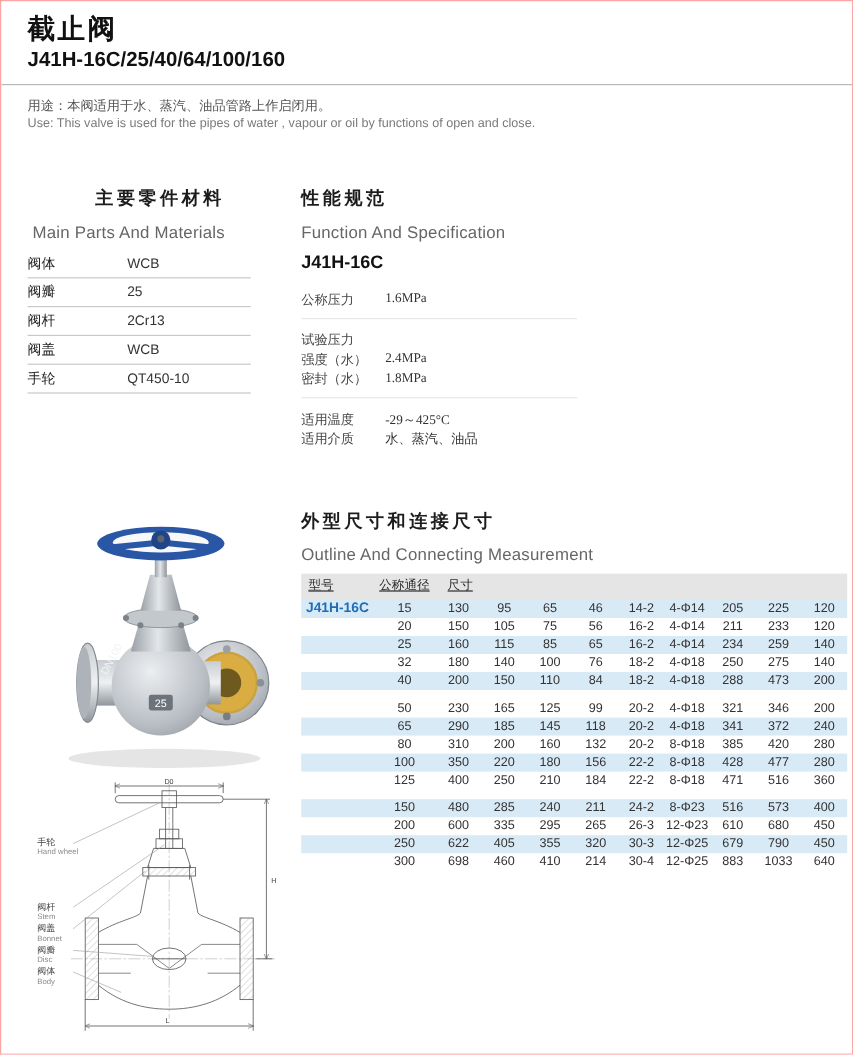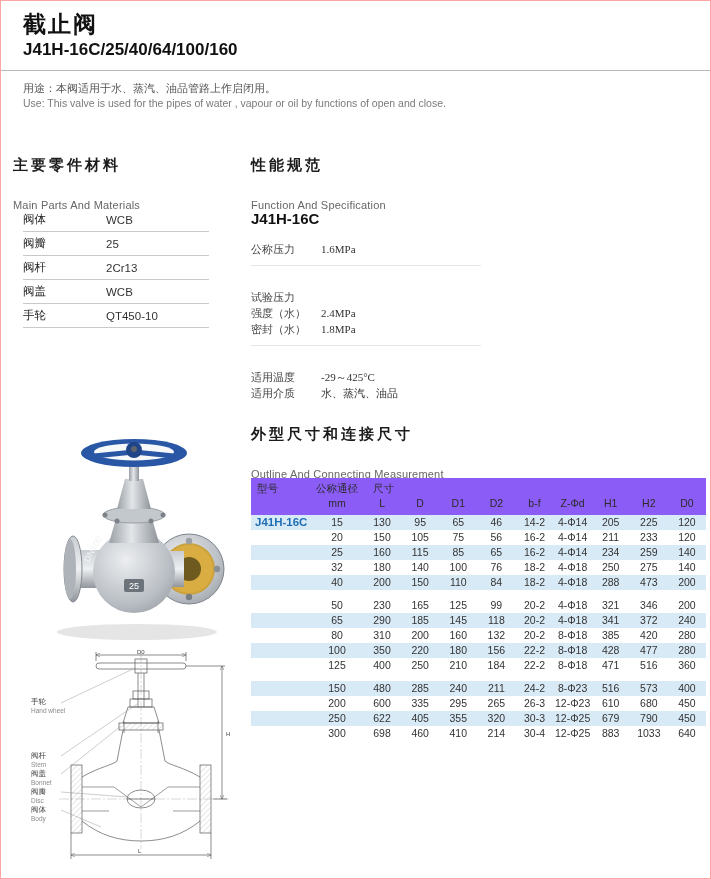--- a/index.html
+++ b/index.html
@@ -10,45 +10,45 @@
 
   
   .page-title { left:22px; top:8px; font-size:23px; font-weight:bold; letter-spacing:2px; color:#111; }
   .model-line { left:22px; top:39px; font-size:17px; font-weight:bold; color:#111; }
   .top-rule { left:0; top:69px; width:711px; height:1px; background:#b9b9b9; }
   .usage-cn { left:22px; top:80px; font-size:11px; color:#555; }
   .usage-en { left:22px; top:96px; font-size:10.5px; color:#7a7a7a; }
 
   
   .sec-cn { font-size:15px; font-weight:bold; letter-spacing:3px; color:#1c1c1c; }
-  .sec-en { font-size:11px; color:#666; margin-top:24px; letter-spacing:0.2px; }
-
-  .materials-head { left:12px; top:155px; }
+  .sec-en { font-size:14px; color:#666; margin-top:10px; letter-spacing:0.2px; }
+
+  .materials-head { left:26px; top:155px;text-align:right; }
   .spec-head { left:250px; top:155px; }
   .dims-head { left:250px; top:424px; }
 
   
   .materials-table { left:22px; top:207px; width:186px; }
   .mat-row { display:flex; align-items:center; height:24px; border-bottom:1px solid #c9c9c9; font-size:11.5px; color:#333; }
   .mat-part { width:83px; color:#222; }
   .mat-val { flex:1; }
 
   
   .spec-block { left:250px; top:209px; width:230px; }
   .spec-model { font-size:15px; font-weight:bold; color:#111; margin-bottom:14px; }
-  .spec-group { padding-bottom:8px; margin-bottom:23px; border-bottom:1px solid #e8e8e8; }
+  .spec-group { padding-bottom:8px; margin-bottom:9px; border-bottom:1px solid #e8e8e8; }
   .spec-group:last-child { border-bottom:none; }
   .spec-row { display:flex; align-items:center; height:16px; font-size:11px; color:#444; }
   .spec-label { width:70px; }
   .spec-value { flex:1; color:#333;font-family:Liberation Serif, serif; }
 
   
   .dim-table { left:250px; top:477px; width:455px; font-size:10.5px; }
   .dgrid { display:grid; grid-template-columns:60px 52px repeat(9,1fr); }
-  .dim-header { background:#8b5cf6; padding:3px 0 4px 0; color:#2b2b2b; }
+  .dim-header { background:#e5e5e5; padding:3px 0 4px 0; color:#2b2b2b;text-decoration:underline; }
   .dh-row { height:15px; line-height:15px; text-align:center; }
   .dh-model { text-align:left; padding-left:6px; }
   .dh-size-label { grid-column:3 / -1; text-align:left; padding-left:10px; }
   .dim-row { height:15px; line-height:15px; text-align:center; color:#333; }
   .dim-row.alt { background:#d9eaf7; }
   .dim-group { margin-top:0; }
   .dim-group + .dim-group { margin-top:8px; }
   .model-cell { text-align:left; padding-left:4px; font-weight:bold; color:#1f6eb5; font-size:11.5px; }
 
   
@@ -147,33 +147,20 @@
     <div class="sec-cn">外型尺寸和连接尺寸</div>
     <div class="sec-en">Outline And Connecting Measurement</div>
   </div>
 
   <div class="abs dim-table">
     <div class="dim-header">
       <div class="dgrid dh-row">
         <span class="dh-model">型号</span>
         <span>公称通径</span>
         <span class="dh-size-label">尺寸</span>
-      </div>
-      <div class="dgrid dh-row">
-        <span></span>
-        <span>mm</span>
-        <span>L</span>
-        <span>D</span>
-        <span>D1</span>
-        <span>D2</span>
-        <span>b-f</span>
-        <span>Z-Φd</span>
-        <span>H1</span>
-        <span>H2</span>
-        <span>D0</span>
       </div>
     </div>
     <div id="dim-table-body">
         <div class="dim-group">
           <div class="dgrid dim-row alt">
             <span class="model-cell">J41H-16C</span>
             <span>15</span>
             <span>130</span>
             <span>95</span>
             <span>65</span>

